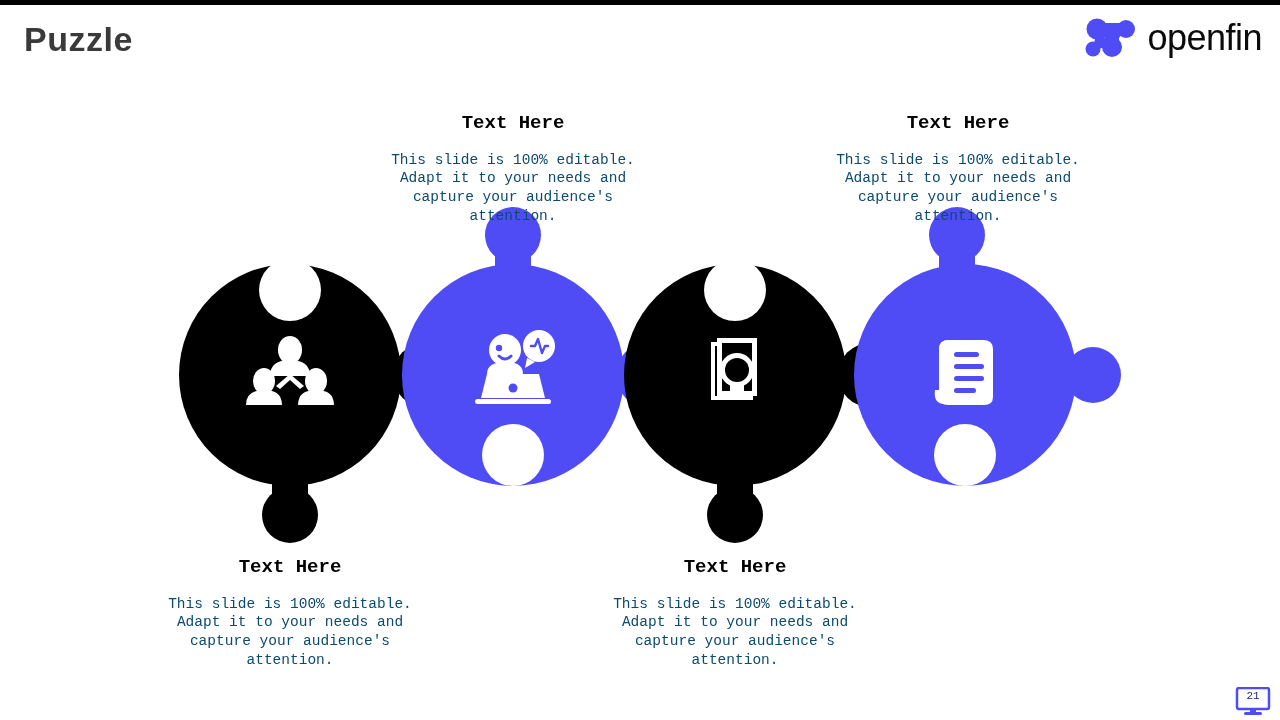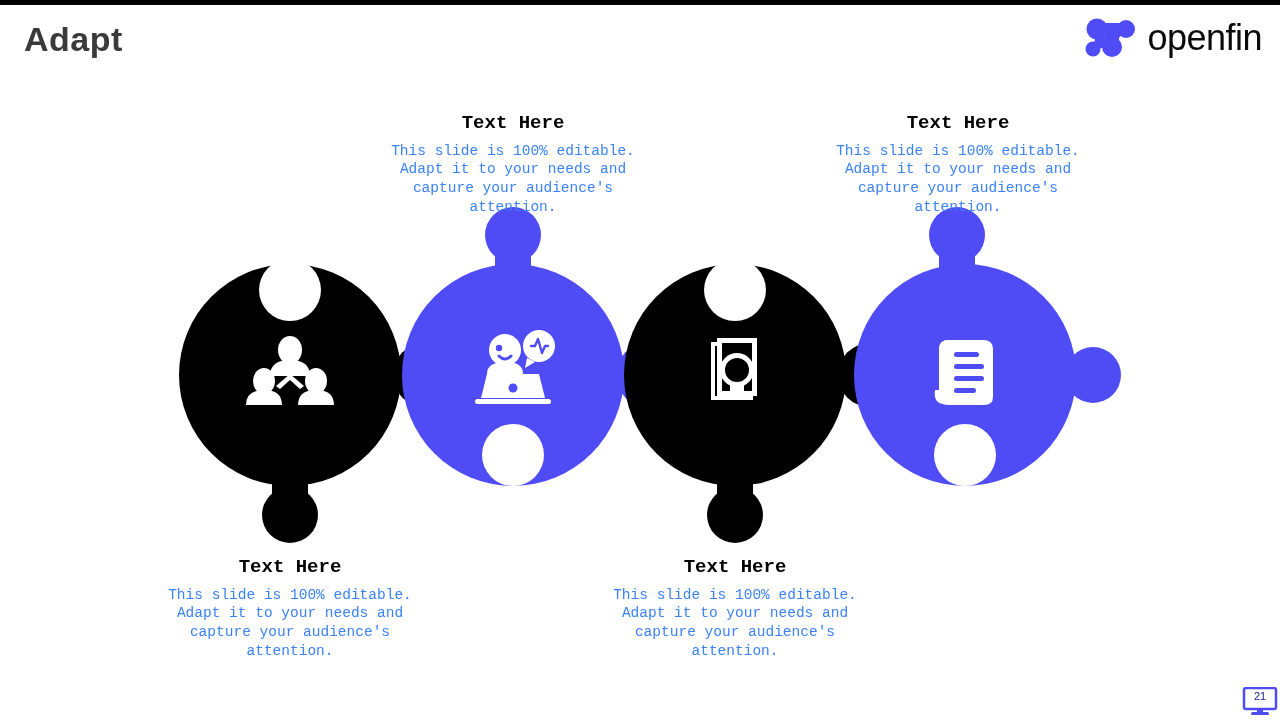--- a/index.html
+++ b/index.html
@@ -72,56 +72,57 @@
   }
   .tb-title {
     font-size: 19px;
     font-weight: bold;
     color: #000000;
     margin: 0 0 8px 0;
     line-height: 1.1;
   }
   .tb-body {
     font-size: 14.5px;
-    color: #3b82f6;
+    color: #0c4a6e;
     line-height: 1.28;
-    margin: 8px;
+    margin: 17px;
   }
 
   .tb-top-1 { left: 373px; top: 113px; }
   .tb-top-2 { left: 818px; top: 113px; }
   .tb-bot-1 { left: 150px; top: 557px; }
   .tb-bot-2 { left: 595px; top: 557px; }
 
   
   .page-badge {
     position: absolute;
-    right: 1px;
+    right: 8px;
     bottom: 3px;
     width: 38px;
     height: 30px;
+    font-family: Liberation Mono, monospace;
   }
   .page-badge svg { display: block; }
   .page-num {
     position: absolute;
     left: 0;
     top: 1px;
     width: 38px;
     text-align: center;
     font-size: 11px;
     color: #1a1a8c;
     line-height: 16px;
   }
 </style>
 </head>
 <body>
 
 <div class="top-rule"></div>
 
-<div class="slide-title">Adapt</div>
+<div class="slide-title">Puzzle</div>
 
 <div class="logo">
   <span class="logo-mark">
     <svg viewBox="0 0 54 50" width="54" height="50" aria-hidden="true">
       <g fill="#4f4cf5">
         <circle cx="12" cy="16" r="10.5"></circle>
         <circle cx="41" cy="16" r="9"></circle>
         <circle cx="27" cy="34" r="10"></circle>
         <circle cx="8" cy="36" r="7.5"></circle>
         <path d="M12 16 L41 16 L27 34 Z"></path>

